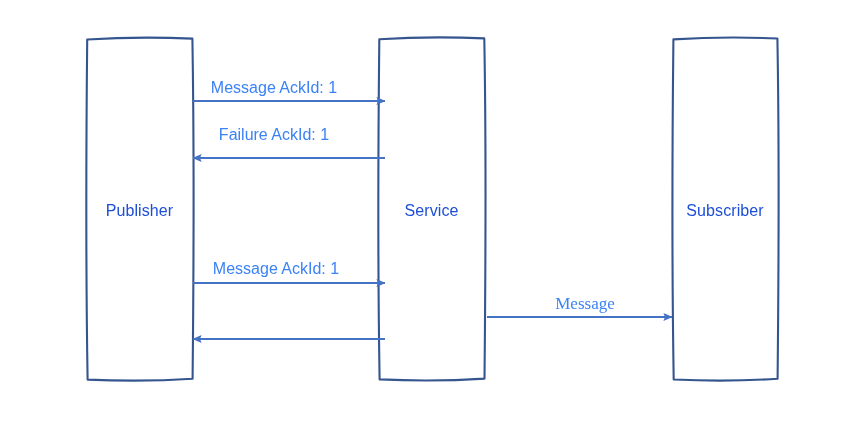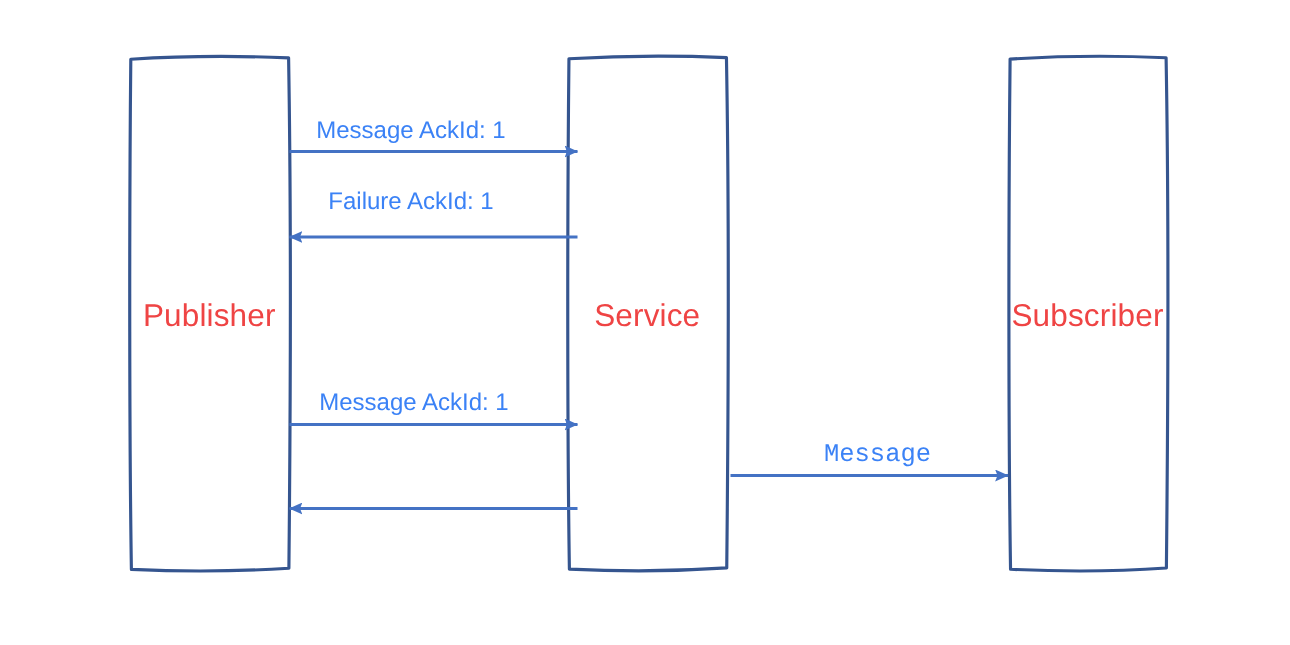--- a/index.html
+++ b/index.html
@@ -21,22 +21,22 @@
     position: absolute;
     left: 0;
     top: 0;
     width: 860px;
     height: 430px;
   }
   .lifeline-label {
     position: absolute;
     white-space: nowrap;
     font-family: "Liberation Sans", sans-serif;
-    font-size: 21px;
-    color: #ef4444;
+    font-size: 16px;
+    color: #1d4ed8;
     line-height: 1;
     transform: translate(-50%, -50%);
     letter-spacing: 0.1px;
   }
   .msg-label {
     position: absolute;
     white-space: nowrap;
     font-family: "Liberation Sans", sans-serif;
     font-size: 16px;
     color: #3b82f6;
@@ -99,15 +99,15 @@
 
   <div class="lifeline-label" style="left:725px; top:211px;">Subscriber</div>
 
   <div class="msg-label" style="left:274px; top:96px;">Message AckId: 1</div>
 
   <div class="msg-label" style="left:274px; top:143px;text-align:right;">Failure AckId: 1</div>
 
   <div class="msg-label" style="left:276px; top:277px;">Message AckId: 1</div>
 
 
-  <div class="msg-label serif" style="left:585px; top:312px;font-family:Liberation Mono, monospace;">Message</div>
+  <div class="msg-label serif" style="left:585px; top:312px;">Message</div>
 
 </div>
 
 </body></html>

